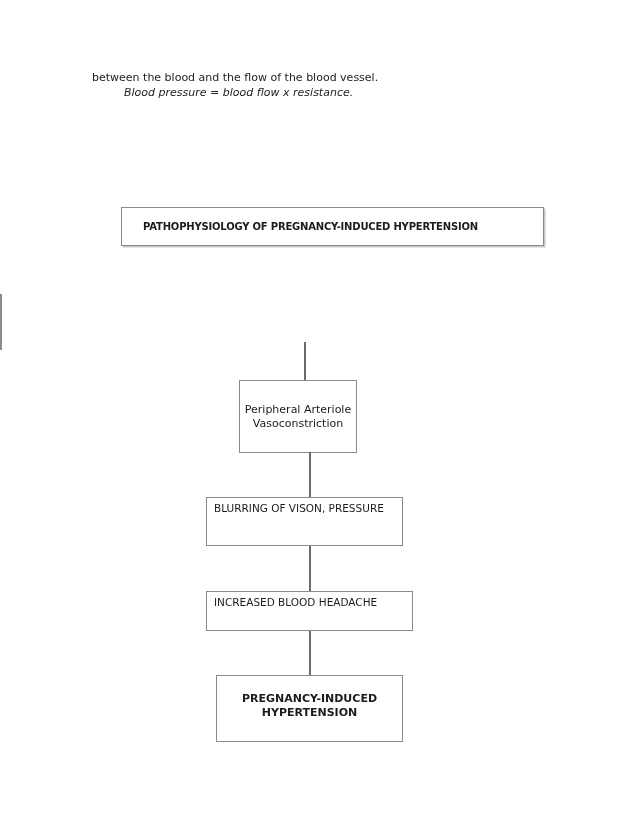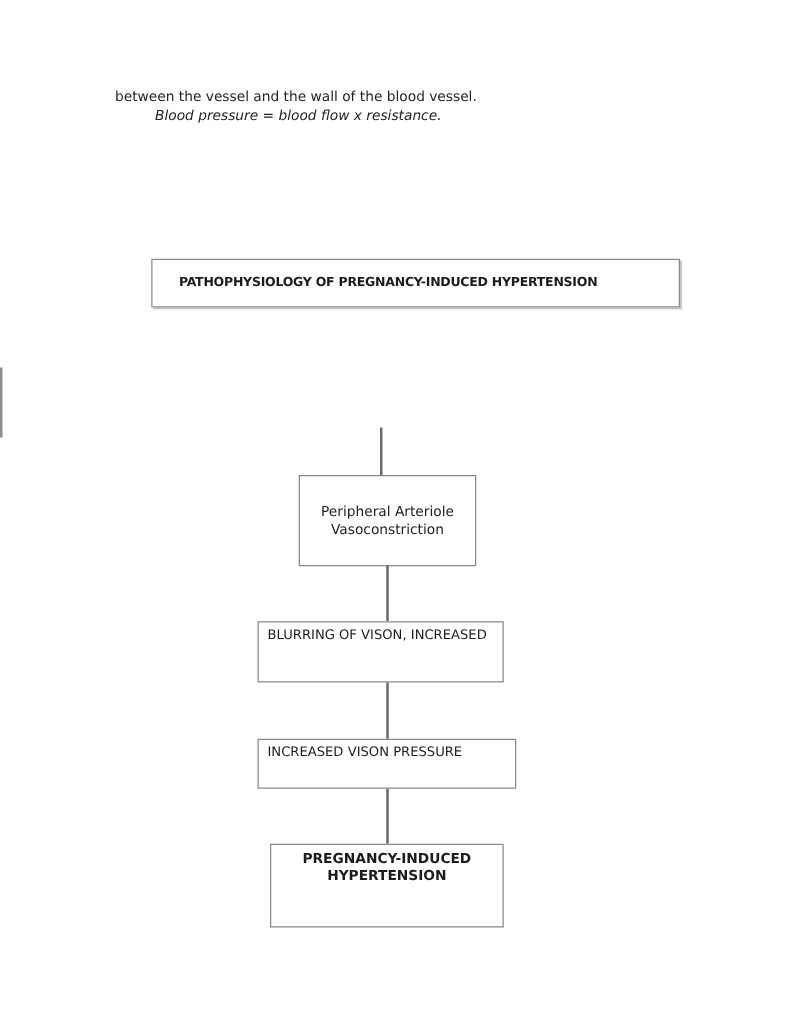--- a/index.html
+++ b/index.html
@@ -64,21 +64,21 @@
     height: 62px;
     display: flex;
     justify-content: center;
     align-items: flex-start;
     padding-top: 16px;
     font-size: 11px;
   }
   .node-peripheral {
     left: 239px;
     top: 380px;
-    width: 142px;
+    width: 118px;
     height: 73px;
     display: flex;
     justify-content: center;
     align-items: center;
     text-align: center;
     font-size: 11px;
     line-height: 14px;
     white-space: pre-line;
   }
   .node-blurring {
@@ -98,21 +98,21 @@
     font-size: 10.5px;
   }
   .node-pregnancy {
     left: 216px;
     top: 675px;
     width: 187px;
     height: 67px;
     display: flex;
     justify-content: center;
     align-items: flex-start;
-    padding-top: 4px;
+    padding-top: 16px;
     text-align: center;
     font-weight: bold;
     font-size: 11px;
     line-height: 13.5px;
     white-space: pre-line;
   }
   .connector {
     position: absolute;
     width: 1.5px;
     background: #6b6b6b;
@@ -123,46 +123,46 @@
   .c4 { left: 309px; top: 631px; height: 45px; }
 </style>
 </head>
 <body>
 
 <div class="page">
 
   <div class="edge-mark"></div>
 
   <div class="intro">
-    <span class="line">between the vessel and the wall of the blood vessel.</span>
+    <span class="line">between the blood and the flow of the blood vessel.</span>
     <span class="line italic">Blood pressure = blood flow x resistance.</span>
   </div>
 
   <div class="box title-box">
     <span>PATHOPHYSIOLOGY OF PREGNANCY-INDUCED HYPERTENSION</span>
   </div>
 
 
   <div class="connector c1"></div>
 
   <div class="box node-peripheral">
     <span>Peripheral Arteriole
 Vasoconstriction</span>
   </div>
 
   <div class="connector c2"></div>
 
   <div class="box node-blurring">
-    <span>BLURRING OF VISON, INCREASED</span>
+    <span>BLURRING OF VISON, PRESSURE</span>
   </div>
 
   <div class="connector c3"></div>
 
   <div class="box node-increased">
-    <span>INCREASED VISON PRESSURE</span>
+    <span>INCREASED BLOOD HEADACHE</span>
   </div>
 
   <div class="connector c4"></div>
 
   <div class="box node-pregnancy">
     <span>PREGNANCY-INDUCED
 HYPERTENSION</span>
   </div>
 
 </div>

